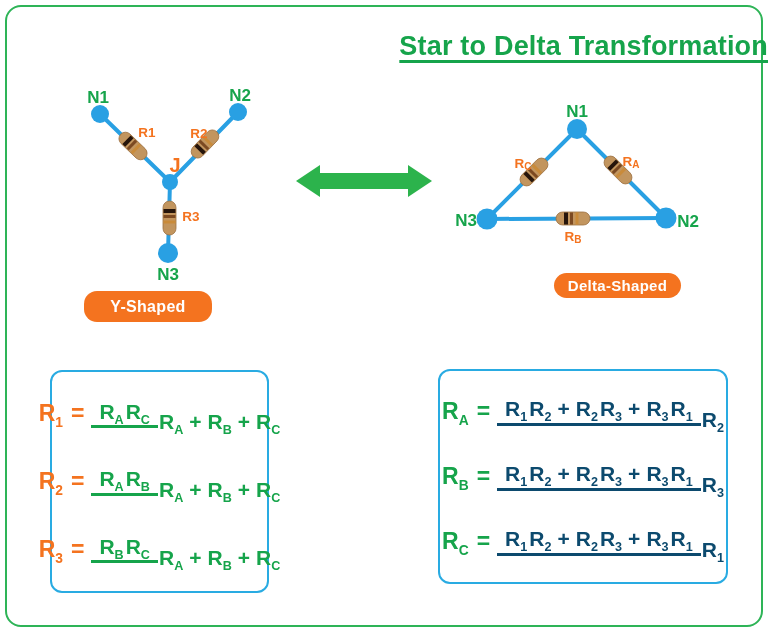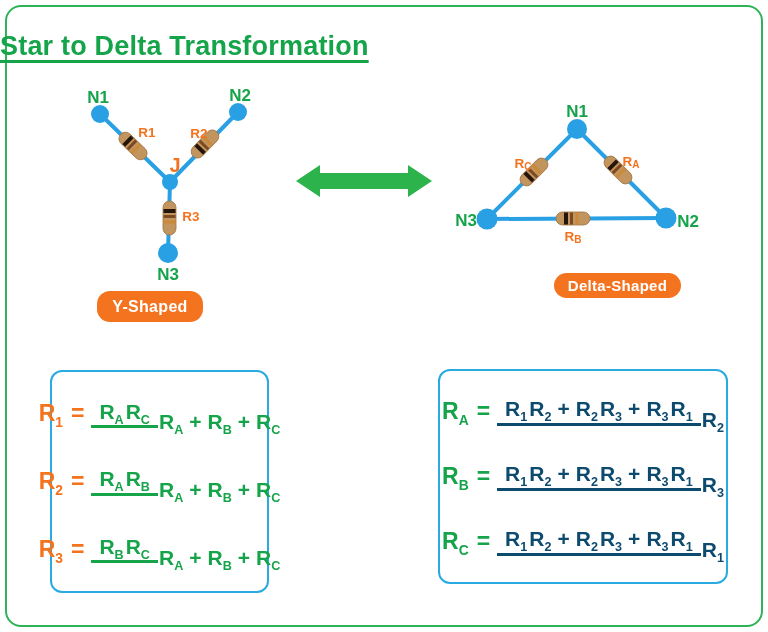--- a/index.html
+++ b/index.html
@@ -5,21 +5,21 @@
   html,body { margin:0; padding:0; background:#ffffff; }
   .canvas {
     position:relative; width:768px; height:632px; background:#ffffff;
     font-family:"Liberation Sans", sans-serif; overflow:hidden;
   }
   .canvas::before {
     content:""; position:absolute; inset:5px;
     border:2.5px solid #2eb457; border-radius:16px; pointer-events:none;
   }
   .title {
-    position:absolute; top:31px; left:0; right:0; text-align:left;
+    position:absolute; top:31px; left:0; right:0; text-align:right;
     font-size:27px; font-weight:bold; color:#16a44b;
     text-decoration:underline; text-decoration-thickness:3px; text-underline-offset:5px;
     letter-spacing:0.2px;
   }
   svg.net { position:absolute; left:0; top:0; }
   svg .wire { stroke:#29a0e3; stroke-width:4; stroke-linecap:round; }
   svg .node { fill:#29a0e3; }
   svg .node-label { fill:#16a44b; font-size:17px; font-weight:bold; text-anchor:middle; font-family:"Liberation Sans",sans-serif; }
   svg .junction-label { fill:#f4731f; font-size:20px; font-weight:bold; text-anchor:middle; font-family:"Liberation Sans",sans-serif; }
   svg .res-label { fill:#f4731f; font-size:13.5px; font-weight:bold; text-anchor:middle; font-family:"Liberation Sans",sans-serif; }
@@ -28,21 +28,21 @@
   svg .res-body { fill:#c2955e; stroke:#9d7142; stroke-width:0.8; }
   svg .band-dark { fill:#26150b; }
   svg .band-brown { fill:#7c4a22; }
   svg .band-gold { fill:#c98b3a; }
 
   .badge {
     position:absolute; background:#f4731f; color:#ffffff; font-weight:bold;
     display:flex; align-items:center; justify-content:center;
     border-radius:13px; letter-spacing:0.3px;
   }
-  .y-badge { left:97px; top:291px; width:106px; height:31px; font-size:16px; }
+  .y-badge { left:84px; top:291px; width:128px; height:31px; font-size:16px; }
   .d-badge { left:530px; top:273px; width:127px; height:25px; font-size:15px;margin-left:24px; }
 
   .fbox {
     position:absolute; border:2px solid #29abe2; border-radius:12px;
     display:flex; flex-direction:column; justify-content:space-around; align-items:center;
     box-sizing:border-box; padding:8px 4px; background:#ffffff;
   }
   .left-fbox  { left:50px;  top:370px; width:219px; height:223px; }
   .right-fbox { left:438px; top:369px; width:290px; height:215px; }
 

